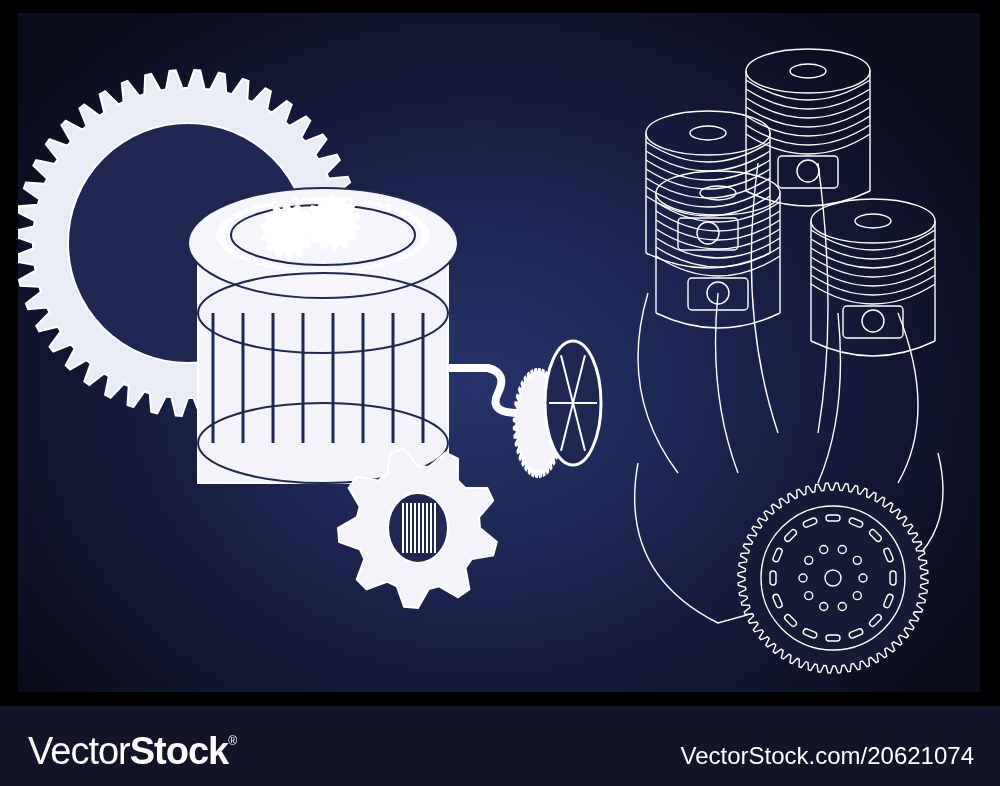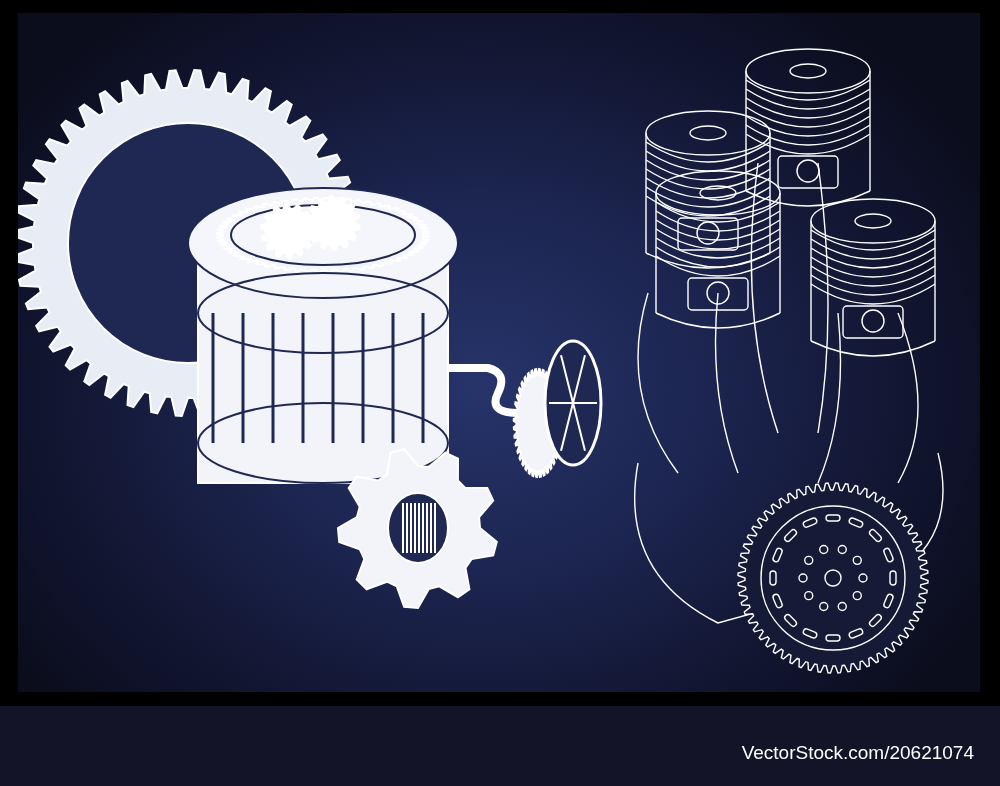--- a/index.html
+++ b/index.html
@@ -5,21 +5,21 @@
   html, body { margin:0; padding:0; }
   body { width:1000px; height:786px; background:#000; position:relative; overflow:hidden; font-family:"Liberation Sans", sans-serif; }
   .panel { position:absolute; left:18px; top:13px; width:962px; height:679px;
     background: radial-gradient(ellipse 60% 70% at 48% 55%, #27346a 0%, #1c2550 40%, #111530 75%, #0b0d1c 100%); overflow:hidden; }
   .panel svg { position:absolute; left:0; top:0; width:962px; height:679px; }
   .footer { position:absolute; left:0; top:706px; width:1000px; height:80px; background:#131428; }
   .brand { position:absolute; left:28px; top:24px; color:#fff; font-size:38px; letter-spacing:-1px; }
   .brand .light { font-weight:300; }
   .brand .bold { font-weight:700; }
   .brand sup { font-size:12px; vertical-align:top; position:relative; top:4px; }
-  .ref { position:absolute; right:26px; top:36px; color:#fff; font-size:19px; }
+  .ref { position:absolute; right:26px; top:36px; color:#fff; font-size:24px; }
 </style>
 </head>
 <body>
 
 <div class="panel">
   <svg id="art" viewBox="0 0 962 679" xmlns="http://www.w3.org/2000/svg">
     <g id="left-assembly" fill="none" stroke="#fff" stroke-width="2">
         <path d="M325.0 230.0 L342.9 236.2 L342.6 242.3 L324.1 246.6 L323.4 252.1 L340.3 260.7 L339.0 266.8 L320.2 268.3 L318.7 273.7 L334.1 284.6 L332.1 290.5 L313.2 289.3 L311.0 294.4 L324.7 307.4 L321.8 312.9 L303.3 309.1 L300.4 313.8 L312.1 328.7 L308.5 333.7 L290.7 327.3 L287.1 331.5 L296.6 347.9 L292.3 352.3 L275.6 343.4 L271.5 347.1 L278.6 364.7 L273.7 368.5 L258.4 357.3 L253.8 360.4 L258.3 378.8 L252.9 381.8 L239.4 368.6 L234.4 371.0 L236.2 389.8 L230.5 392.1 L218.9 377.1 L213.7 378.7 L212.8 397.6 L206.8 399.0 L197.5 382.5 L192.1 383.4 L188.5 402.0 L182.3 402.6 L175.5 384.9 L170.0 385.0 L163.8 402.9 L157.7 402.6 L153.4 384.1 L147.9 383.4 L139.3 400.3 L133.2 399.0 L131.7 380.2 L126.3 378.7 L115.4 394.1 L109.5 392.1 L110.7 373.2 L105.6 371.0 L92.6 384.7 L87.1 381.8 L90.9 363.3 L86.2 360.4 L71.3 372.1 L66.3 368.5 L72.7 350.7 L68.5 347.1 L52.1 356.6 L47.7 352.3 L56.6 335.6 L52.9 331.5 L35.3 338.6 L31.5 333.7 L42.7 318.4 L39.6 313.8 L21.2 318.3 L18.2 312.9 L31.4 299.4 L29.0 294.4 L10.2 296.2 L7.9 290.5 L22.9 278.9 L21.3 273.7 L2.4 272.8 L1.0 266.8 L17.5 257.5 L16.6 252.1 L-2.0 248.5 L-2.6 242.3 L15.1 235.5 L15.0 230.0 L-2.9 223.8 L-2.6 217.7 L15.9 213.4 L16.6 207.9 L-0.3 199.3 L1.0 193.2 L19.8 191.7 L21.3 186.3 L5.9 175.4 L7.9 169.5 L26.8 170.7 L29.0 165.6 L15.3 152.6 L18.2 147.1 L36.7 150.9 L39.6 146.2 L27.9 131.3 L31.5 126.3 L49.3 132.7 L52.9 128.5 L43.4 112.1 L47.7 107.7 L64.4 116.6 L68.5 112.9 L61.4 95.3 L66.3 91.5 L81.6 102.7 L86.2 99.6 L81.7 81.2 L87.1 78.2 L100.6 91.4 L105.6 89.0 L103.8 70.2 L109.5 67.9 L121.1 82.9 L126.3 81.3 L127.2 62.4 L133.2 61.0 L142.5 77.5 L147.9 76.6 L151.5 58.0 L157.7 57.4 L164.5 75.1 L170.0 75.0 L176.2 57.1 L182.3 57.4 L186.6 75.9 L192.1 76.6 L200.7 59.7 L206.8 61.0 L208.3 79.8 L213.7 81.3 L224.6 65.9 L230.5 67.9 L229.3 86.8 L234.4 89.0 L247.4 75.3 L252.9 78.2 L249.1 96.7 L253.8 99.6 L268.7 87.9 L273.7 91.5 L267.3 109.3 L271.5 112.9 L287.9 103.4 L292.3 107.7 L283.4 124.4 L287.1 128.5 L304.7 121.4 L308.5 126.3 L297.3 141.6 L300.4 146.2 L318.8 141.7 L321.8 147.1 L308.6 160.6 L311.0 165.6 L329.8 163.8 L332.1 169.5 L317.1 181.1 L318.7 186.3 L337.6 187.2 L339.0 193.2 L322.5 202.5 L323.4 207.9 L342.0 211.5 L342.6 217.7 L324.9 224.5 Z" fill="#e8ecf5"></path>
         <ellipse cx="170" cy="230" rx="120" ry="120" fill="#1e2852"></ellipse>
         <path d="M180 230 L430 230 L430 470 L180 470 Z" fill="#f2f4fa"></path>
@@ -149,14 +149,15 @@
         <circle cx="790.7294901687516" cy="547.3664424312258" r="4"></circle>
         <circle cx="805.7294901687516" cy="536.4683045111454" r="4"></circle>
         <circle cx="824.2705098312484" cy="536.4683045111453" r="4"></circle>
         <circle cx="839.2705098312484" cy="547.3664424312258" r="4"></circle>
         <circle cx="815" cy="565" r="8"></circle>
       </g>
   </svg>
 </div>
 
 <div class="footer">
+  <div class="brand"><span class="light">Vector</span><span class="bold">Stock</span><sup>®</sup></div>
   <div class="ref">VectorStock.com/20621074</div>
 </div>
 
 </body></html>

